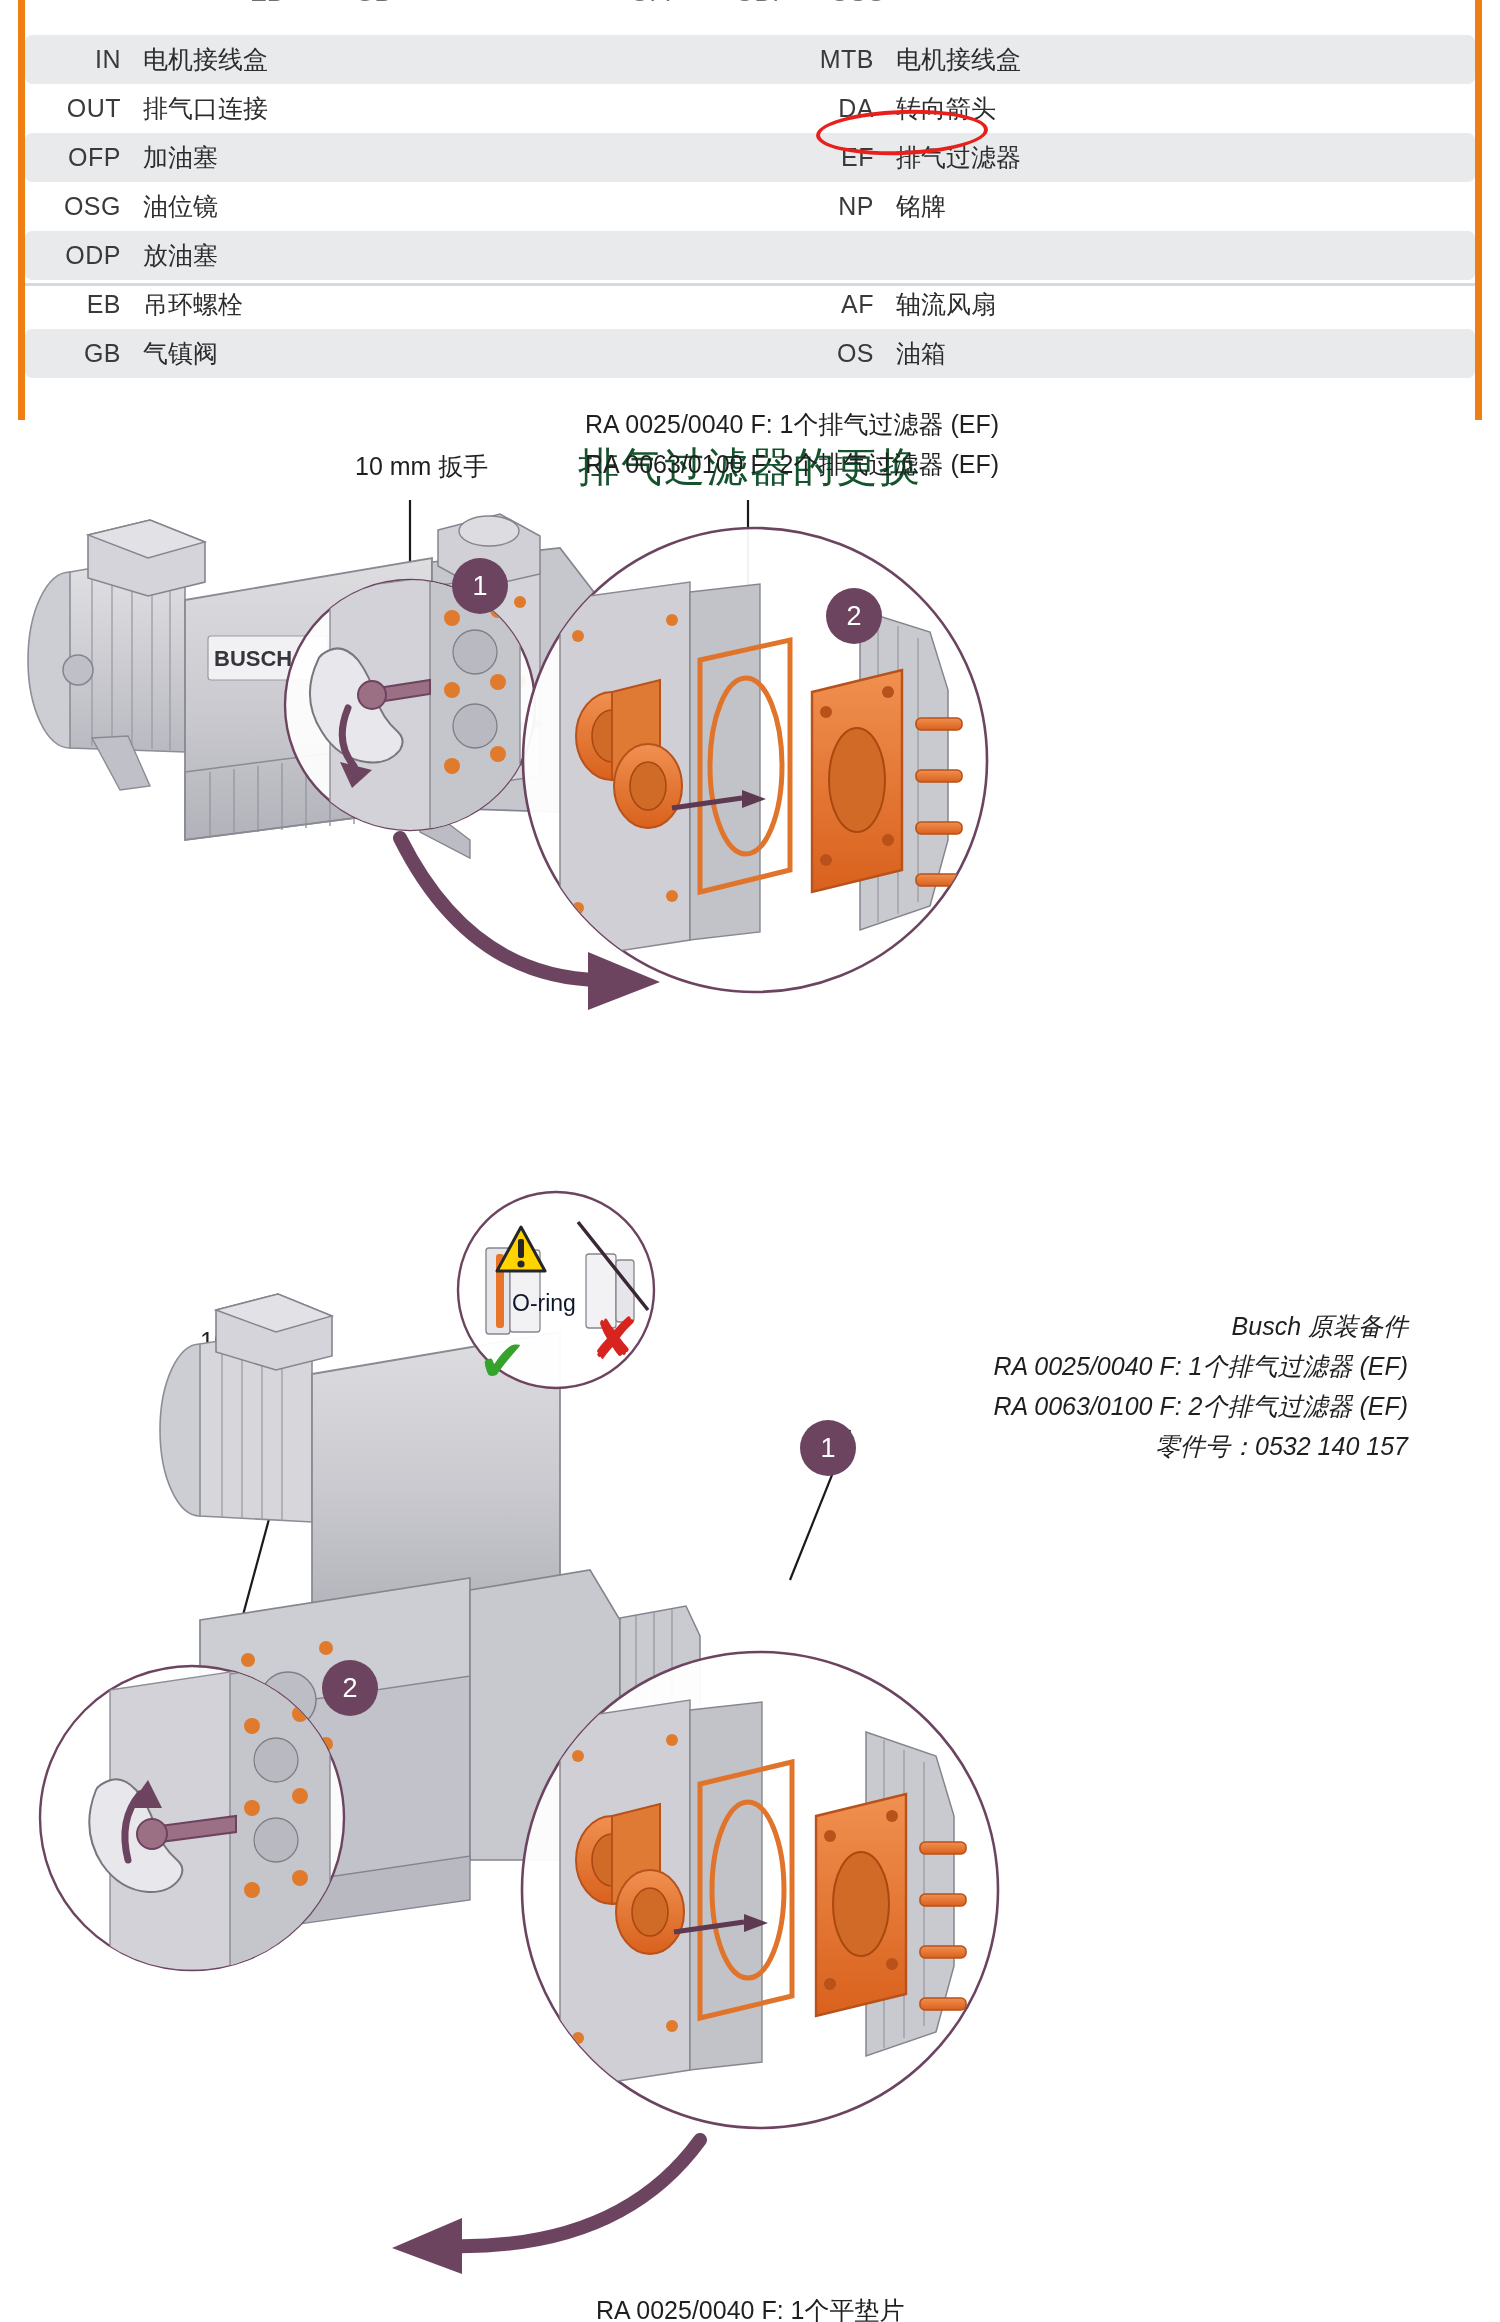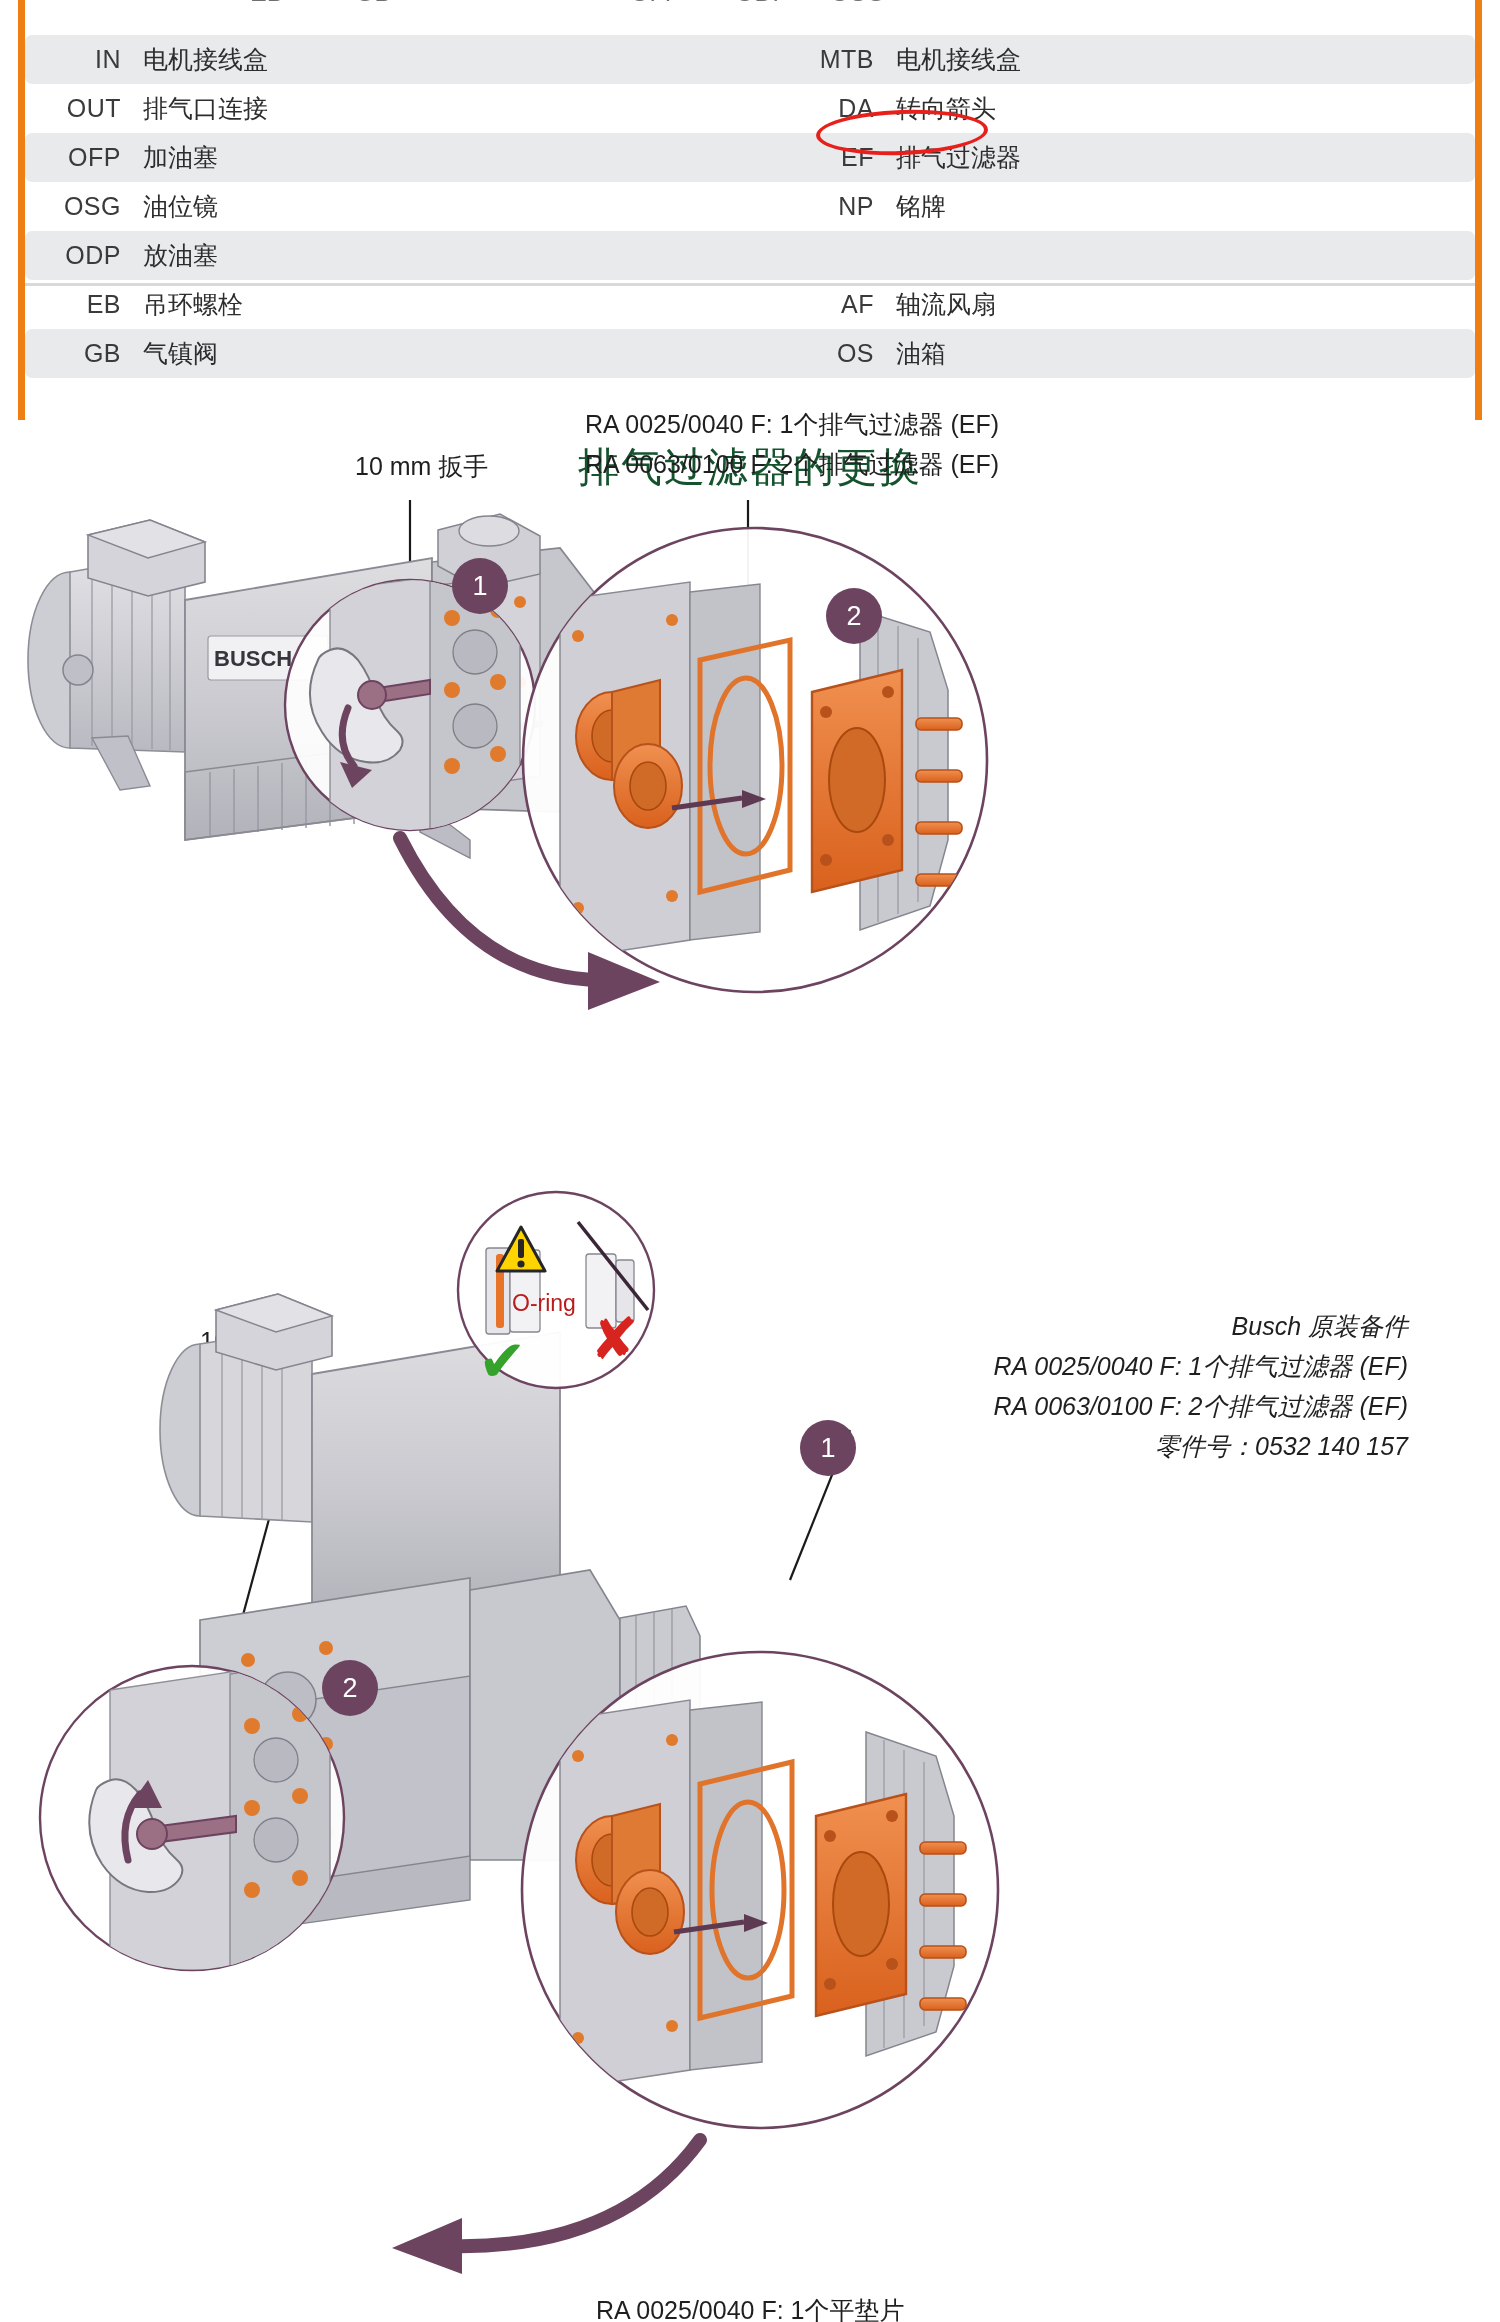--- a/index.html
+++ b/index.html
@@ -68,21 +68,21 @@
   .badge {
     position:absolute; width:56px; height:56px; border-radius:50%;
     background:#6d4460; color:#fff; font-size:27px;
     display:flex; align-items:center; justify-content:center;
     font-family:"Liberation Sans", sans-serif;
   }
 
   svg.art { position:absolute; left:0; top:0; overflow:visible; }
 
   .oring-label {
-    position:absolute; font-size:23px; color:#b91c1c; white-space:nowrap;
+    position:absolute; font-size:23px; color:#0f172a; white-space:nowrap;
     font-family:"Liberation Sans","DejaVu Sans",sans-serif;
   }
   .mark-ok  { position:absolute; font-size:58px; color:#35a22c; line-height:1; }
   .mark-bad { position:absolute; font-size:58px; color:#d8241e; line-height:1; }
 </style>
 </head>
 <body>
 
 <div class="page">
 

